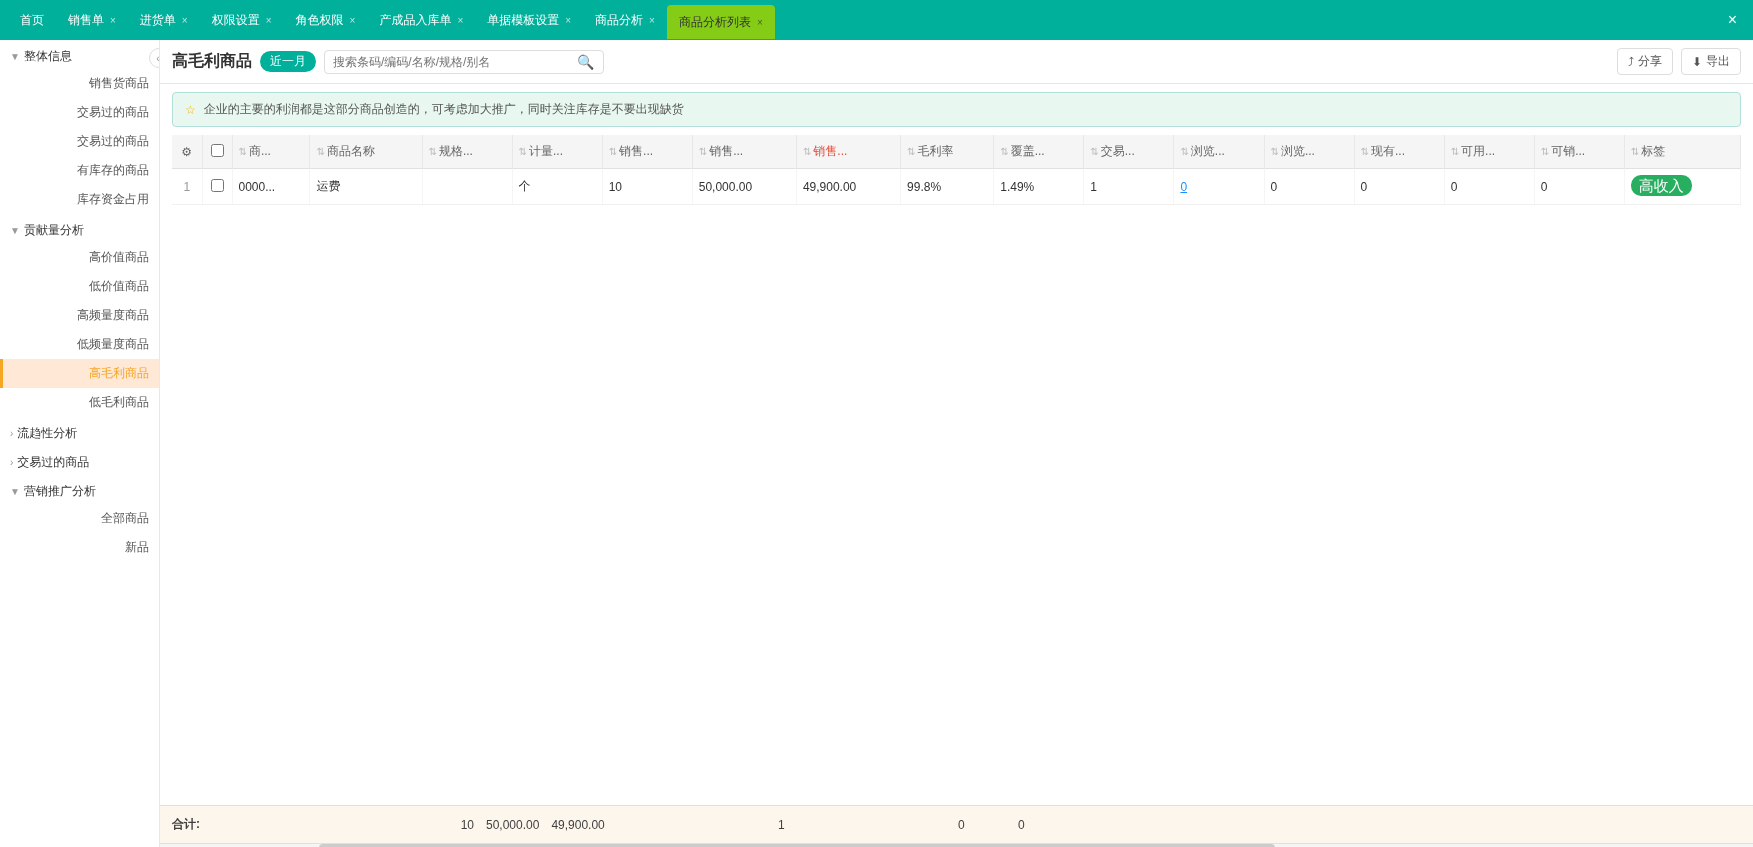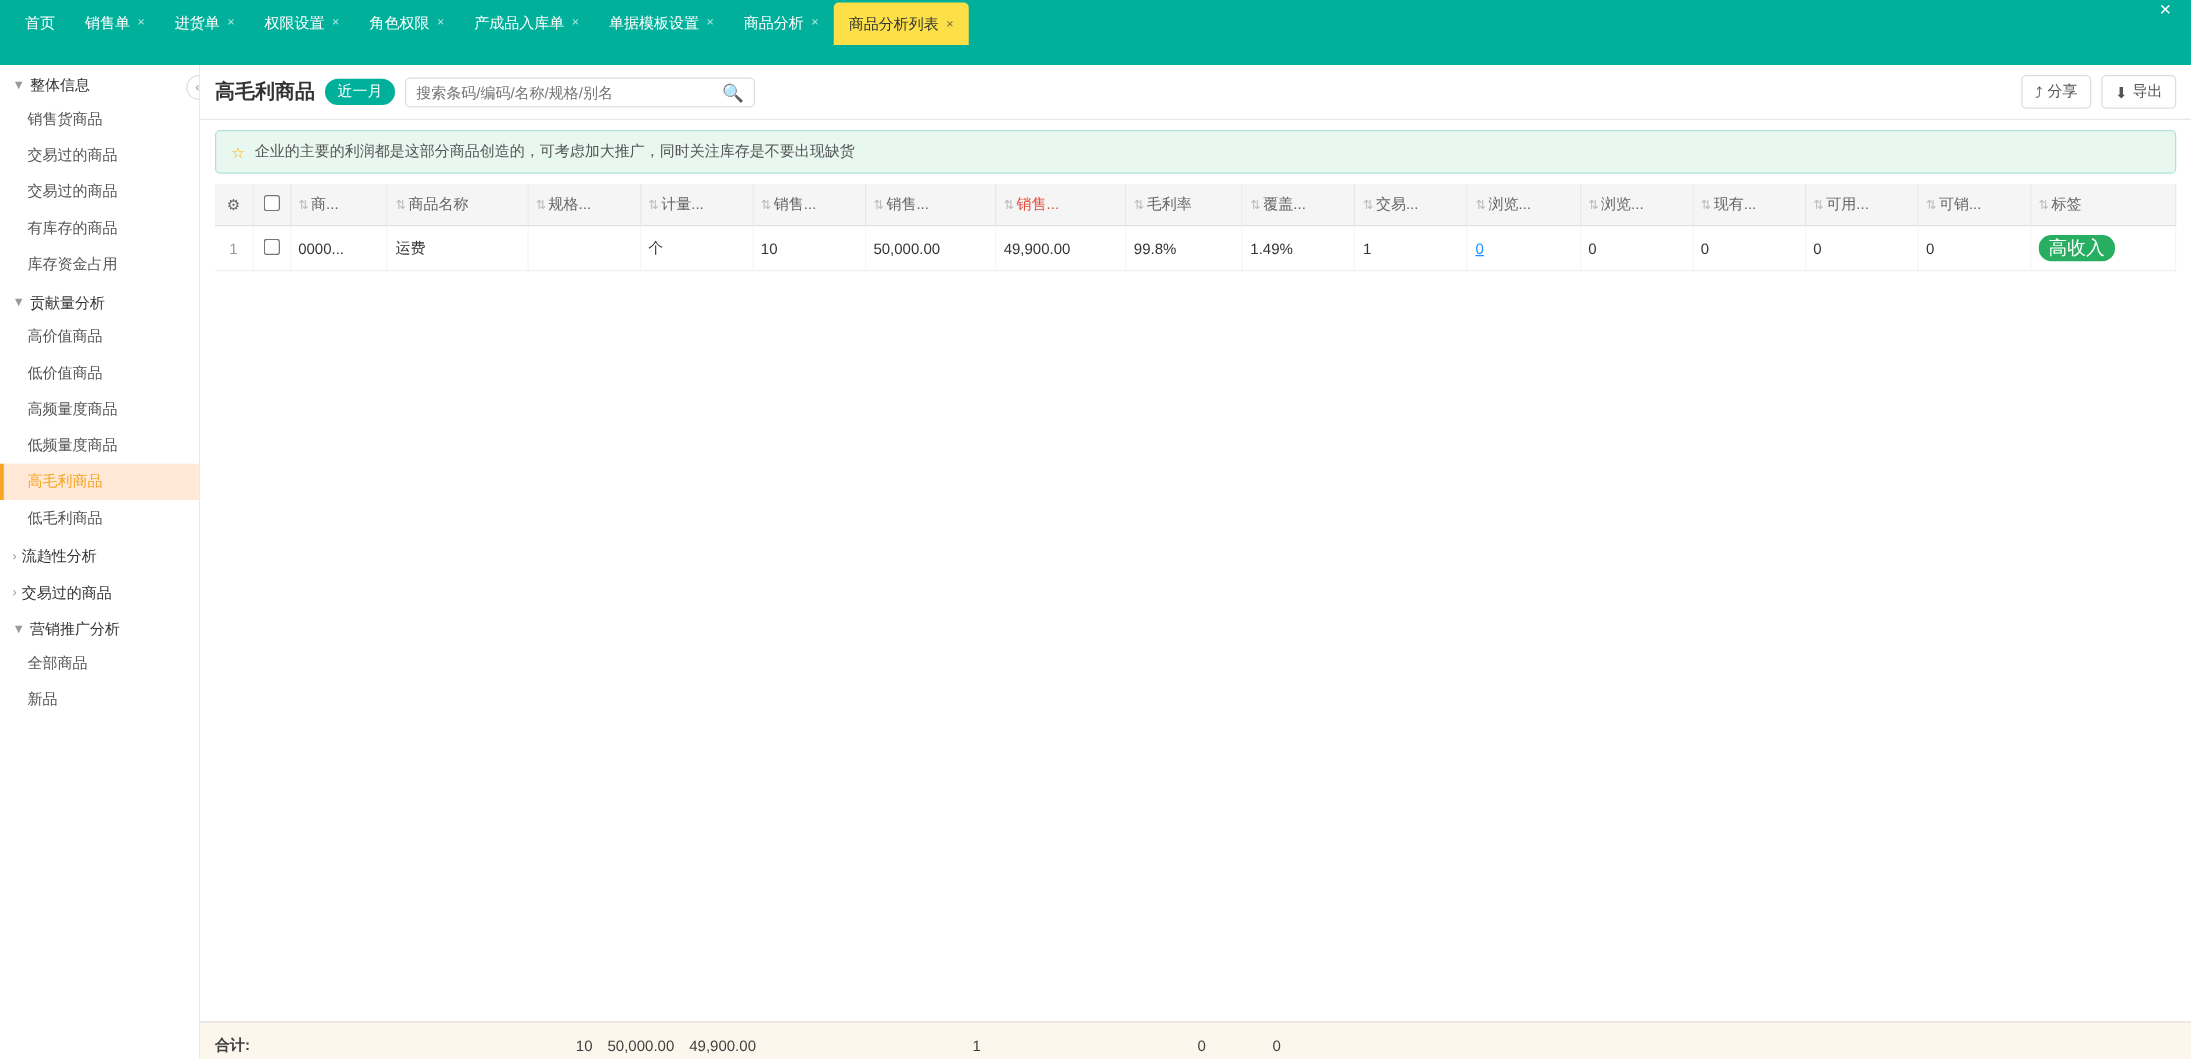--- a/index.html
+++ b/index.html
@@ -2,39 +2,39 @@
 <html><head>
   <meta charset="utf-8">
   <style>
     * { box-sizing: border-box; margin: 0; padding: 0; font-family: 'Microsoft YaHei', Arial, sans-serif; font-size: 12px; }
     body { background: #f5f5f5; overflow: hidden; }
 
     
     .top-nav {
       background: #00b09b;
       display: flex;
-      align-items: flex-start;
-      height: 52px;
+      align-items: center;
+      height: 40px;
       padding: 0 8px;
       color: #fff;
       position: relative;
     }
     .top-nav .nav-item {
       padding: 0 12px;
       height: 36px;
       display: flex;
       align-items: center;
       cursor: pointer;
       white-space: nowrap;
       color: #fff;
       font-size: 13px;
       gap: 4px;
     }
     .top-nav .nav-item.active {
-      background: #fde047;
+      background: #84cc16;
       color: #333;
       border-radius: 4px 4px 0 0;
       position: relative;
       top: 2px;
       height: 34px;
     }
     .top-nav .nav-item .close-x {
       font-size: 10px;
       opacity: 0.7;
       margin-left: 2px;
@@ -91,20 +91,21 @@
     }
     .sidebar-group-title .arrow { font-size: 10px; color: #999; }
     .sidebar-item {
       padding: 6px 10px 6px 22px;
       cursor: pointer;
       color: #555;
       font-size: 12px;
       white-space: nowrap;
       overflow: hidden;
       text-overflow: ellipsis;
+      text-align: right;
     }
     .sidebar-item.active {
       background: #ffe8d6;
       color: #f5a623;
       border-left: 3px solid #f5a623;
       padding-left: 19px;
     }
 
     
     .content-area {

